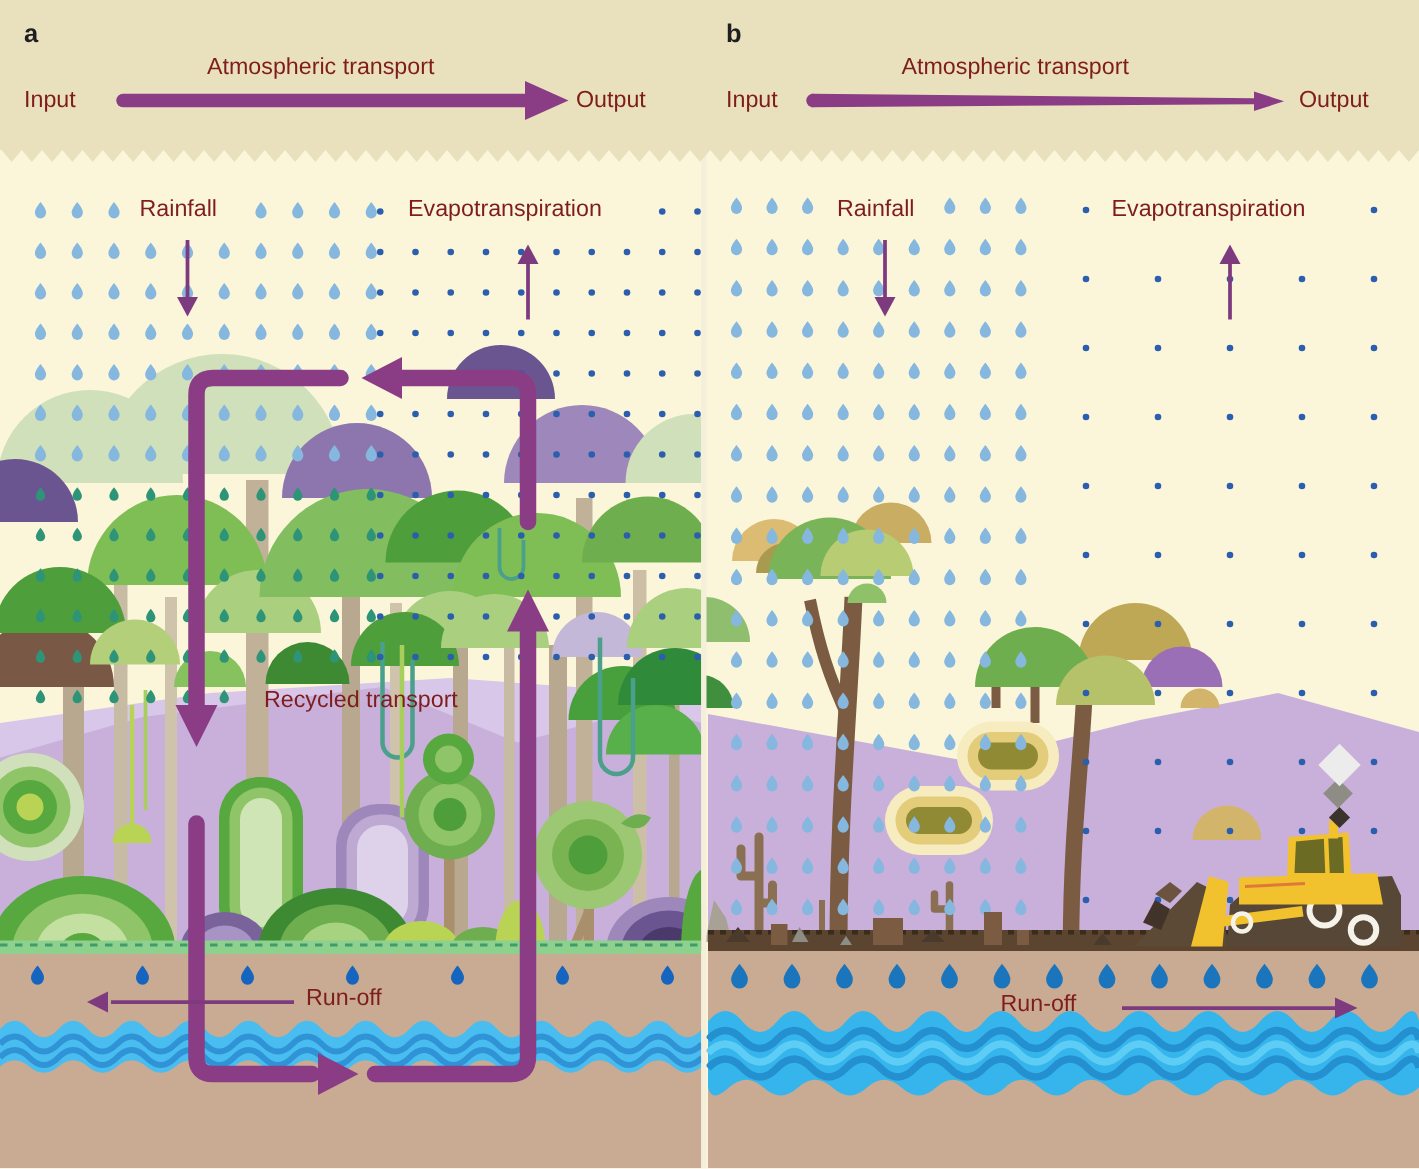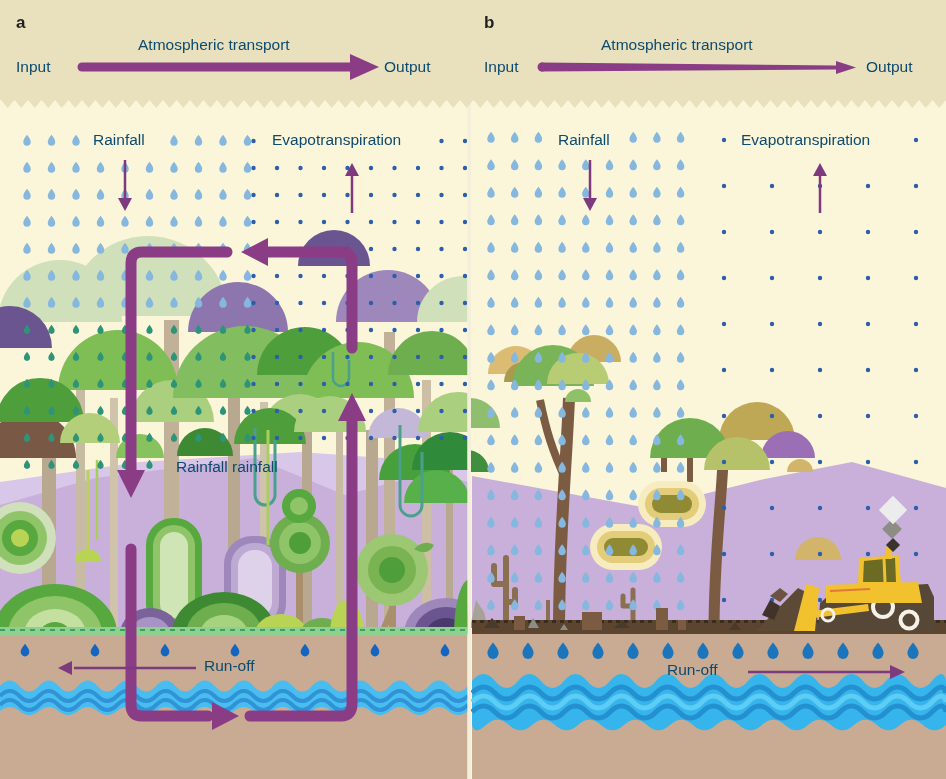--- a/index.html
+++ b/index.html
@@ -1,19 +1,19 @@
 <!DOCTYPE html>
 <html><head>
 <meta charset="utf-8">
 <style>
   html,body{margin:0;padding:0;background:#fff;}
   .stage{position:relative;width:946px;height:779px;overflow:hidden;background:#fbf6da;
          font-family:"Liberation Sans",sans-serif;}
   .stage svg{position:absolute;left:0;top:0;}
-  .lbl{position:absolute;font-size:15.5px;color:#0c4a6e;white-space:nowrap;line-height:1.1;}
+  .lbl{position:absolute;font-size:15.5px;color:#7f1d1d;white-space:nowrap;line-height:1.1;}
   .letter{font-weight:bold;font-size:17px;color:#1f1f1f;}
 </style>
 </head>
 <body>
 
 <div class="stage">
   <svg id="art" width="946" height="779" viewBox="0 0 946 779">
       <rect x="0" y="96" width="946" height="683" fill="#fbf6da"></rect>
       <defs>
         <clipPath id="clipA">
@@ -991,21 +991,21 @@
       <circle cx="542" cy="67" r="4.5" fill="#8a3d85" stroke="none" stroke-width="0"></circle>
       <polygon points="836,61 836,74 856,67.5" fill="#8a3d85"></polygon>
     </svg>
 
   <div class="lbl letter" style="left:16px;top:14px">a</div>
   <div class="lbl" style="left:138px;top:36px">Atmospheric transport</div>
   <div class="lbl" style="left:16px;top:58px">Input</div>
   <div class="lbl" style="left:384px;top:58px">Output</div>
   <div class="lbl" style="left:93px;top:131px">Rainfall</div>
   <div class="lbl" style="left:272px;top:131px">Evapotranspiration</div>
-  <div class="lbl" style="left:176px;top:458px">Rainfall rainfall</div>
+  <div class="lbl" style="left:176px;top:458px">Recycled transport</div>
   <div class="lbl" style="left:204px;top:657px">Run-off</div>
 
   <div class="lbl letter" style="left:484px;top:14px">b</div>
   <div class="lbl" style="left:601px;top:36px">Atmospheric transport</div>
   <div class="lbl" style="left:484px;top:58px">Input</div>
   <div class="lbl" style="left:866px;top:58px">Output</div>
   <div class="lbl" style="left:558px;top:131px">Rainfall</div>
   <div class="lbl" style="left:741px;top:131px">Evapotranspiration</div>
   <div class="lbl" style="left:667px;top:661px">Run-off</div>
 </div>

